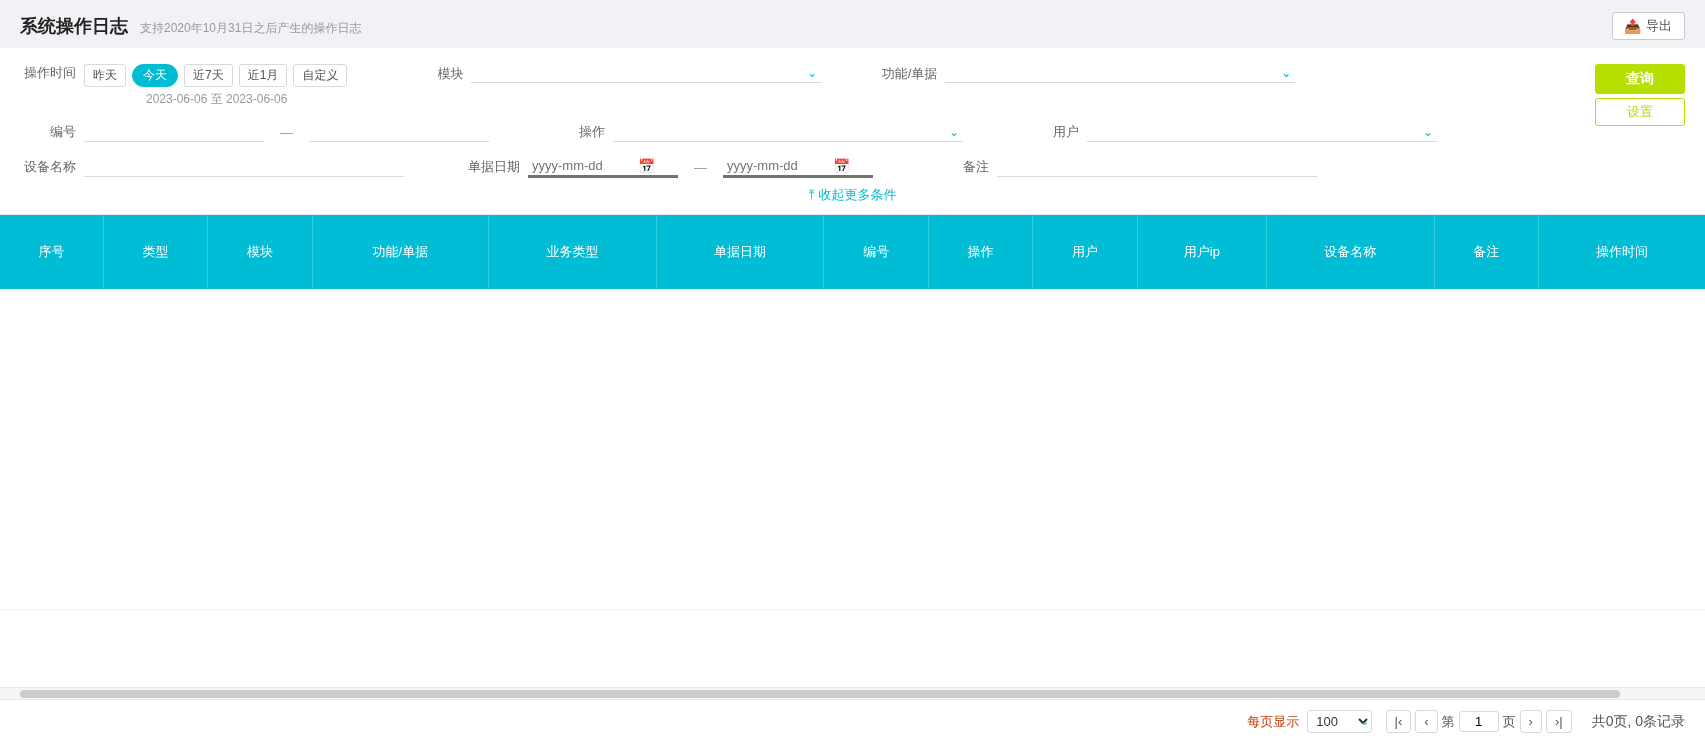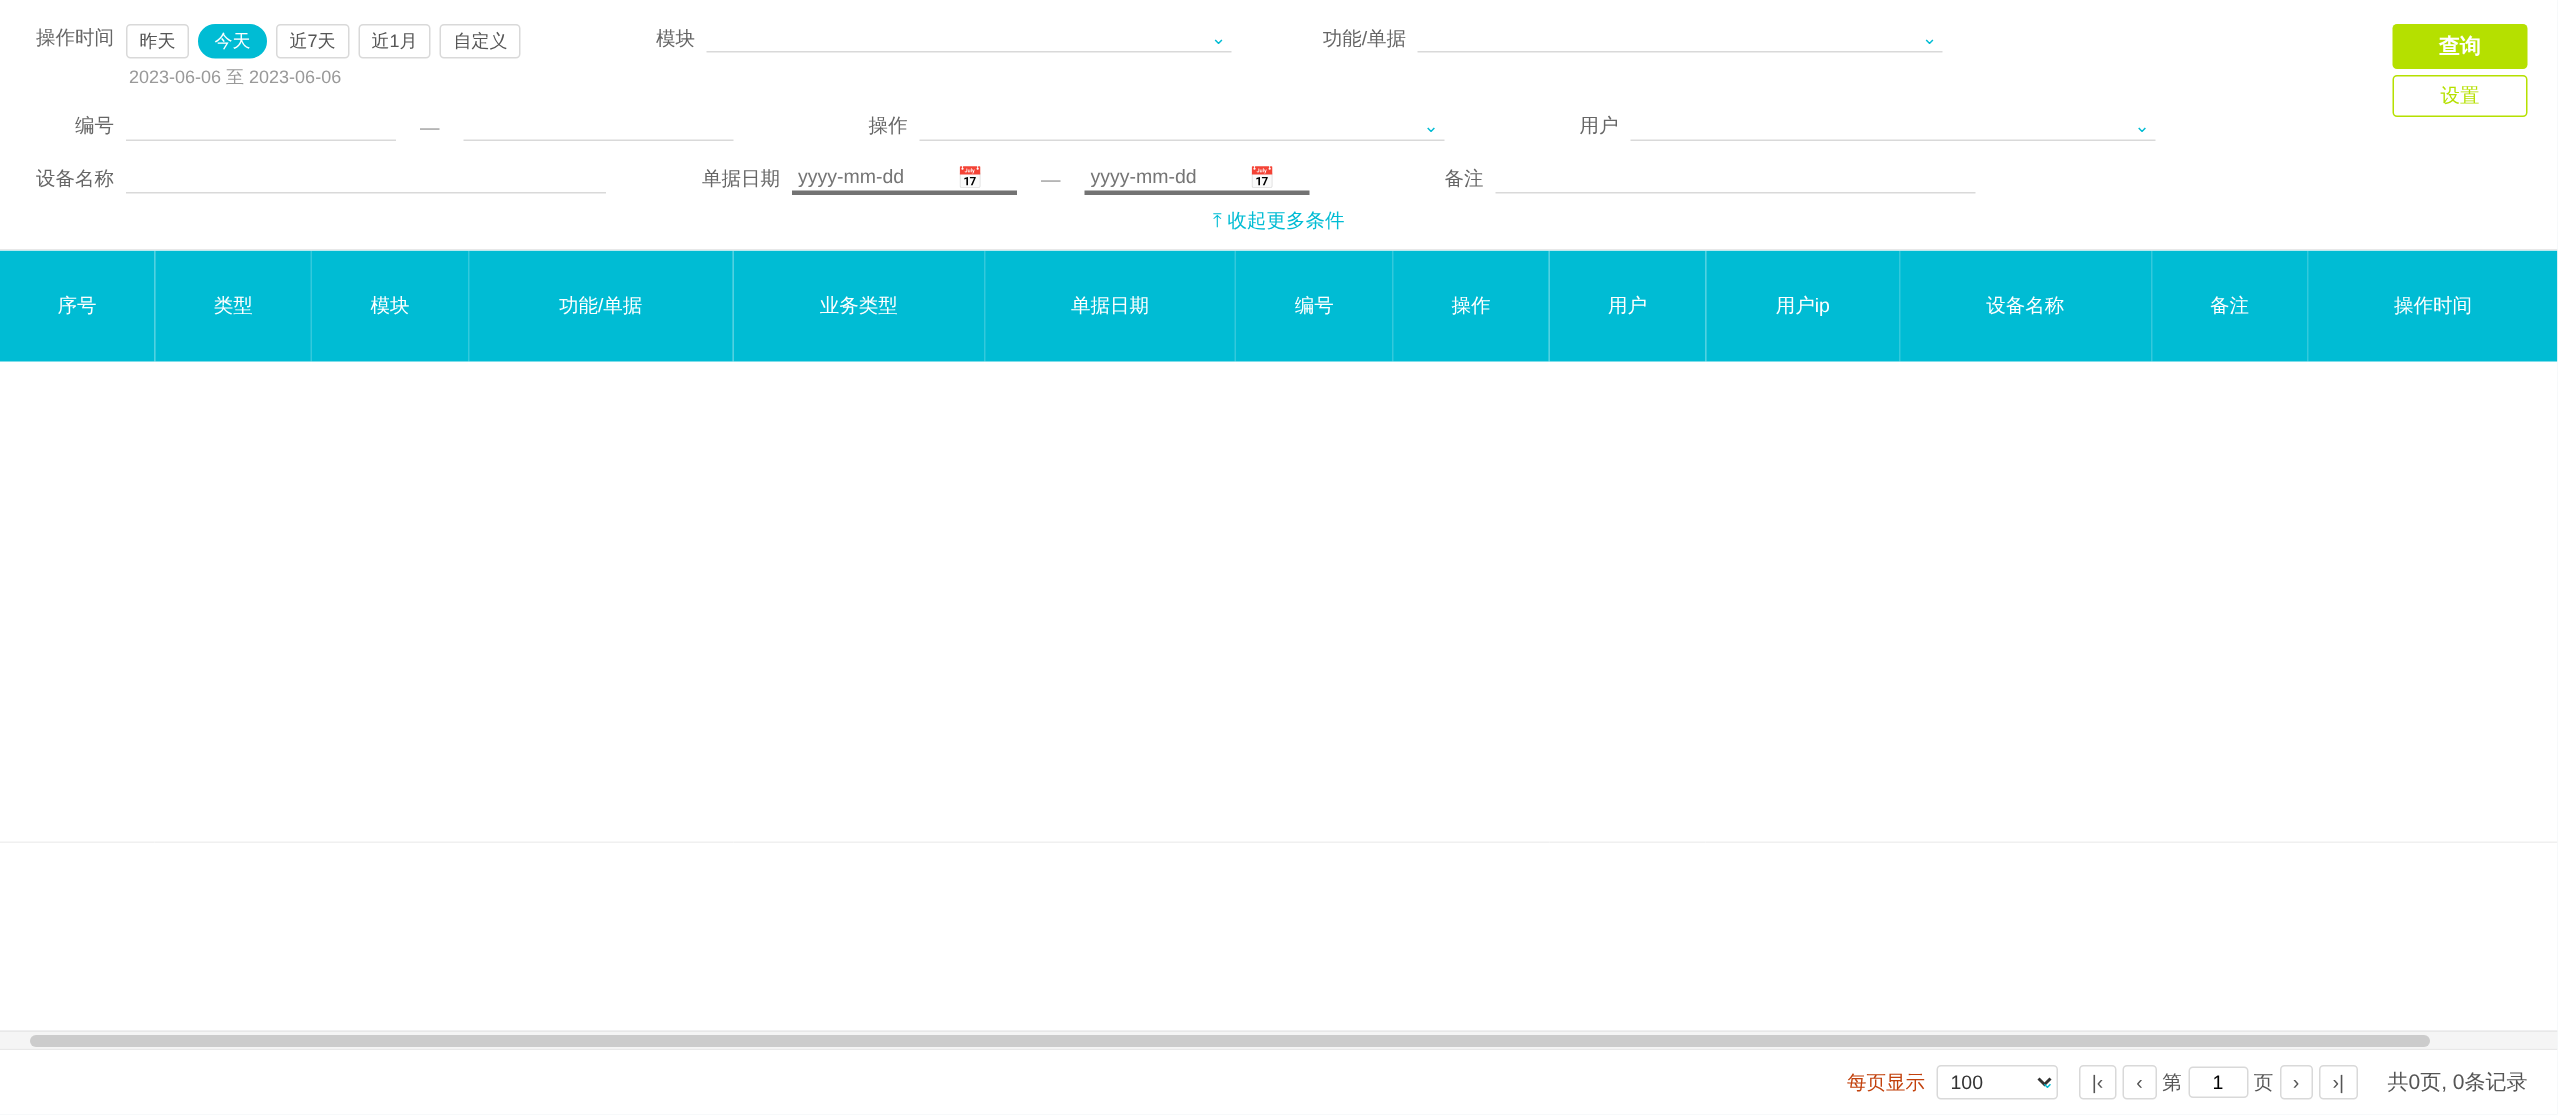--- a/index.html
+++ b/index.html
@@ -18,21 +18,21 @@
     
     .filter-area { background: #fff; margin: 0 0 0 0; padding: 16px 20px 10px 20px; border-bottom: 1px solid #e8e8e8; }
     .filter-item { display: flex; align-items: center; gap: 8px; margin-right: 40px; }
     .filter-label { color: #666; white-space: nowrap; font-size: 13px; min-width: 56px; text-align: right; }
 
     
     .time-filter-group { display: flex; flex-direction: column; }
     .time-btns { display: flex; align-items: center; gap: 6px; margin-bottom: 4px; border-radius: 11px; }
     .time-btn { padding: 2px 8px; border: 1px solid #d9d9d9; border-radius: 3px; background: #fff; cursor: pointer; font-size: 12px; color: #555; }
     .time-btn.active { background: #00bcd4; color: #fff; border-color: #00bcd4; border-radius: 12px; padding: 2px 10px; }
-    .time-range-text { font-size: 12px; color: #999; margin-left: 2px; }
+    .time-range-text { font-size: 12px; color: #999; margin-left: 2px; text-align: center; }
 
     
     .filter-input { border: none; border-bottom: 1px solid #d9d9d9; outline: none; width: 180px; font-size: 13px; padding: 2px 4px; color: #333; background: transparent; }
     .filter-input-wide { width: 320px; }
     .filter-select { display: flex; align-items: center; border-bottom: 1px solid #d9d9d9; width: 250px; padding: 2px 4px; cursor: pointer; }
     .filter-select-text { flex: 1; font-size: 13px; color: #999; }
     .filter-select-arrow { color: #00bcd4; font-size: 12px; }
     .filter-select-wide { width: 350px; }
 
     
@@ -64,39 +64,49 @@
     
     .table-empty { height: 320px; }
 
     
     .scrollbar-area { height: 12px; background: #f5f5f5; border-top: 1px solid #e8e8e8; position: relative; }
     .scrollbar-thumb { height: 8px; background: #ccc; border-radius: 4px; width: 1600px; margin: 2px 20px; }
 
     
     .pagination-bar { display: flex; align-items: center; justify-content: flex-end; padding: 10px 20px; background: #fff; border-top: 1px solid #e8e8e8; gap: 8px; }
     .pagination-label { font-size: 13px; color: #c2410c; margin-left: 32px; }
-    .pagination-select { border: 1px solid #d9d9d9; border-radius: 3px; padding: 2px 4px; font-size: 13px; color: #333; background: #fff; cursor: pointer; width: 81px; }
+    .pagination-select { border: 1px solid #d9d9d9; border-radius: 3px; padding: 2px 4px; font-size: 13px; color: #333; background: #fff; cursor: pointer; width: 65px; }
     .pagination-nav { display: flex; align-items: center; gap: 4px; margin-left: 8px; }
     .pagination-nav-btn { border: 1px solid #d9d9d9; background: #fff; padding: 3px 8px; cursor: pointer; border-radius: 3px; font-size: 13px; color: #555; }
     .pagination-nav-btn:disabled { color: #ccc; cursor: default; }
     .page-info { font-size: 13px; color: #555; display: flex; align-items: center; gap: 4px; }
     .page-input { width: 40px; border: 1px solid #d9d9d9; border-radius: 3px; text-align: center; font-size: 13px; padding: 2px 4px; }
     .total-info { font-size: 14px; color: #555; margin-left: 12px; }
 
     .filter-top-row { display: flex; align-items: flex-start; width: 100%; }
     .filter-fields { flex: 1; }
     .filter-row-1 { display: flex; align-items: flex-start; margin-bottom: 14px; }
     .filter-row-2 { display: flex; align-items: center; margin-bottom: 14px; }
     .filter-row-3 { display: flex; align-items: center; margin-bottom: 4px; }
   </style>
 </head>
 <body>
 
 <div class="page-wrapper">
 
+  <div class="page-header">
+    <div class="page-header-left">
+      <span class="page-title">系统操作日志</span>
+      <span class="page-subtitle">支持2020年10月31日之后产生的操作日志</span>
+    </div>
+    <button class="export-btn">
+      <span class="export-icon">📤</span>
+      <span>导出</span>
+    </button>
+  </div>
 
   <div class="filter-area">
     <div class="filter-top-row">
       <div class="filter-fields">
 
         <div class="filter-row-1">
 
           <div class="filter-item" style="align-items:flex-start; margin-right:60px;">
             <span class="filter-label">操作时间</span>
             <div class="time-filter-group">

